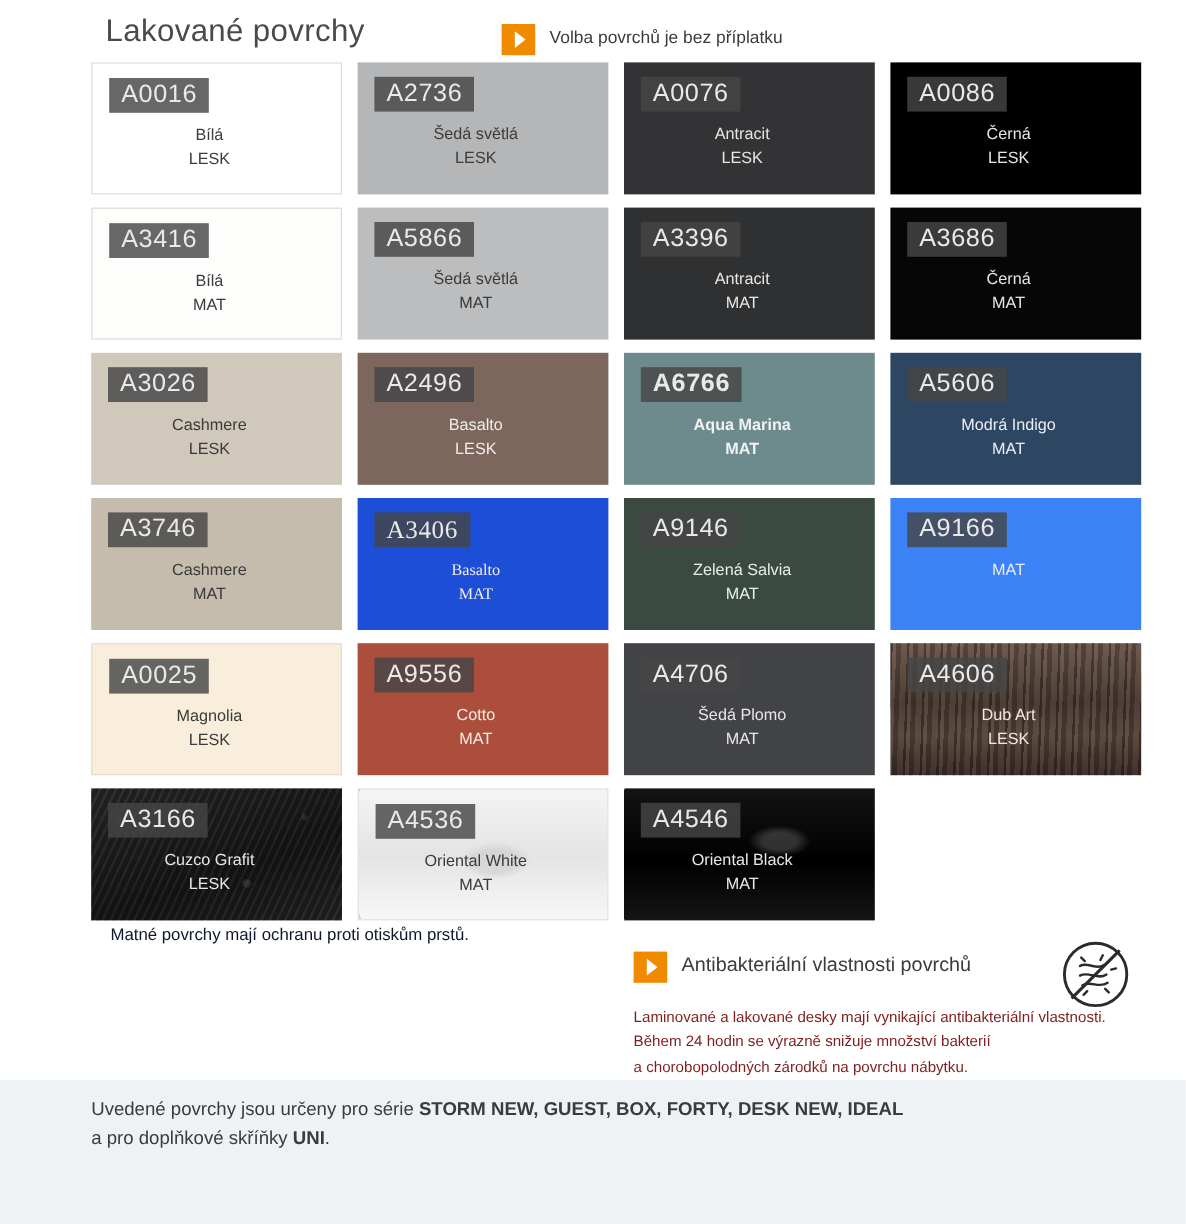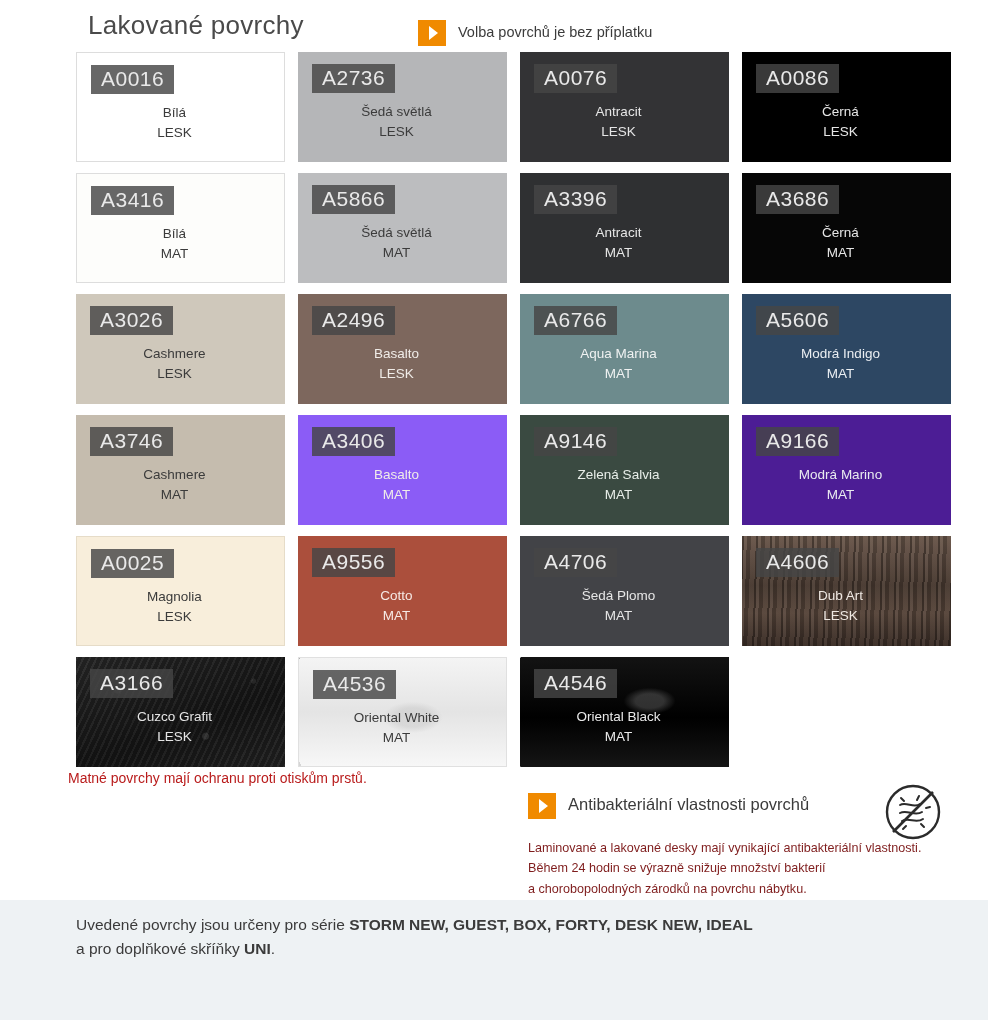--- a/index.html
+++ b/index.html
@@ -97,22 +97,22 @@
       linear-gradient(122deg, rgba(255,255,255,.45) 0 1px, transparent 1px 26px),
       linear-gradient(62deg, rgba(255,255,255,.30) 0 1px, transparent 1px 44px),
       linear-gradient(150deg, rgba(255,255,255,.22) 0 1px, transparent 1px 34px),
       radial-gradient(ellipse at 62% 40%, rgba(255,255,255,.18) 0 14px, transparent 26px),
       linear-gradient(180deg,#131313 0%,#000 55%,#151515 100%);
     text-decoration: underline;
   }
 
   
   .footnote{
-    position:absolute;left:68px;top:770px;
-    font-size:14px;color:#b91c1c;
+    position:absolute;left:92px;top:770px;
+    font-size:14px;color:#0f172a;
   }
 
   
   .anti-arrow{
     position:absolute;left:528px;top:793px;
     width:28px;height:26px;background:#f08a00;
     display:flex;align-items:center;justify-content:center;
   }
   .anti-arrow .chev{
     width:0;height:0;border-left:9px solid #fff;
@@ -223,59 +223,58 @@
           <span class="fin">LESK</span>
         </div>
       </div>
       <div class="swatch" style="background: rgb(125, 103, 93);">
         <div class="code">A2496</div>
         <div class="labels" style="color: rgb(240, 236, 232);">
           <span class="nm">Basalto</span>
           <span class="fin">LESK</span>
         </div>
       </div>
-      <div class="swatch" style="background: rgb(109, 139, 141);">
+      <div class="swatch" style="background: rgb(109, 139, 141); font-weight: bold;">
         <div class="code">A6766</div>
         <div class="labels" style="color: rgb(240, 242, 242);">
           <span class="nm">Aqua Marina</span>
           <span class="fin">MAT</span>
         </div>
       </div>
       <div class="swatch" style="background: rgb(45, 71, 99);">
         <div class="code">A5606</div>
         <div class="labels" style="color: rgb(234, 238, 242);">
           <span class="nm">Modrá Indigo</span>
           <span class="fin">MAT</span>
         </div>
       </div>
       <div class="swatch" style="background: rgb(197, 188, 174);">
         <div class="code">A3746</div>
         <div class="labels" style="color: rgb(59, 59, 59);">
           <span class="nm">Cashmere</span>
           <span class="fin">MAT</span>
         </div>
       </div>
-      <div class="swatch" style="background: #8b5cf6;">
+      <div class="swatch" style="background: #1d4ed8; font-family: Liberation Serif, serif;">
         <div class="code">A3406</div>
         <div class="labels" style="color: rgb(240, 236, 232);">
           <span class="nm">Basalto</span>
           <span class="fin">MAT</span>
         </div>
       </div>
       <div class="swatch" style="background: rgb(58, 74, 65);">
         <div class="code">A9146</div>
         <div class="labels" style="color: rgb(232, 238, 233);">
           <span class="nm">Zelená Salvia</span>
           <span class="fin">MAT</span>
         </div>
       </div>
-      <div class="swatch" style="background: #4c1d95; padding-left: 20px;">
+      <div class="swatch" style="background: #3b82f6; padding-left: 20px;">
         <div class="code">A9166</div>
         <div class="labels" style="color: rgb(233, 235, 240);">
-          <span class="nm">Modrá Marino</span>
           <span class="fin">MAT</span>
         </div>
       </div>
       <div class="swatch" style="background: rgb(248, 238, 219); border: 1px solid rgb(230, 220, 200);">
         <div class="code">A0025</div>
         <div class="labels" style="color: rgb(59, 59, 59);">
           <span class="nm">Magnolia</span>
           <span class="fin">LESK</span>
         </div>
       </div>

